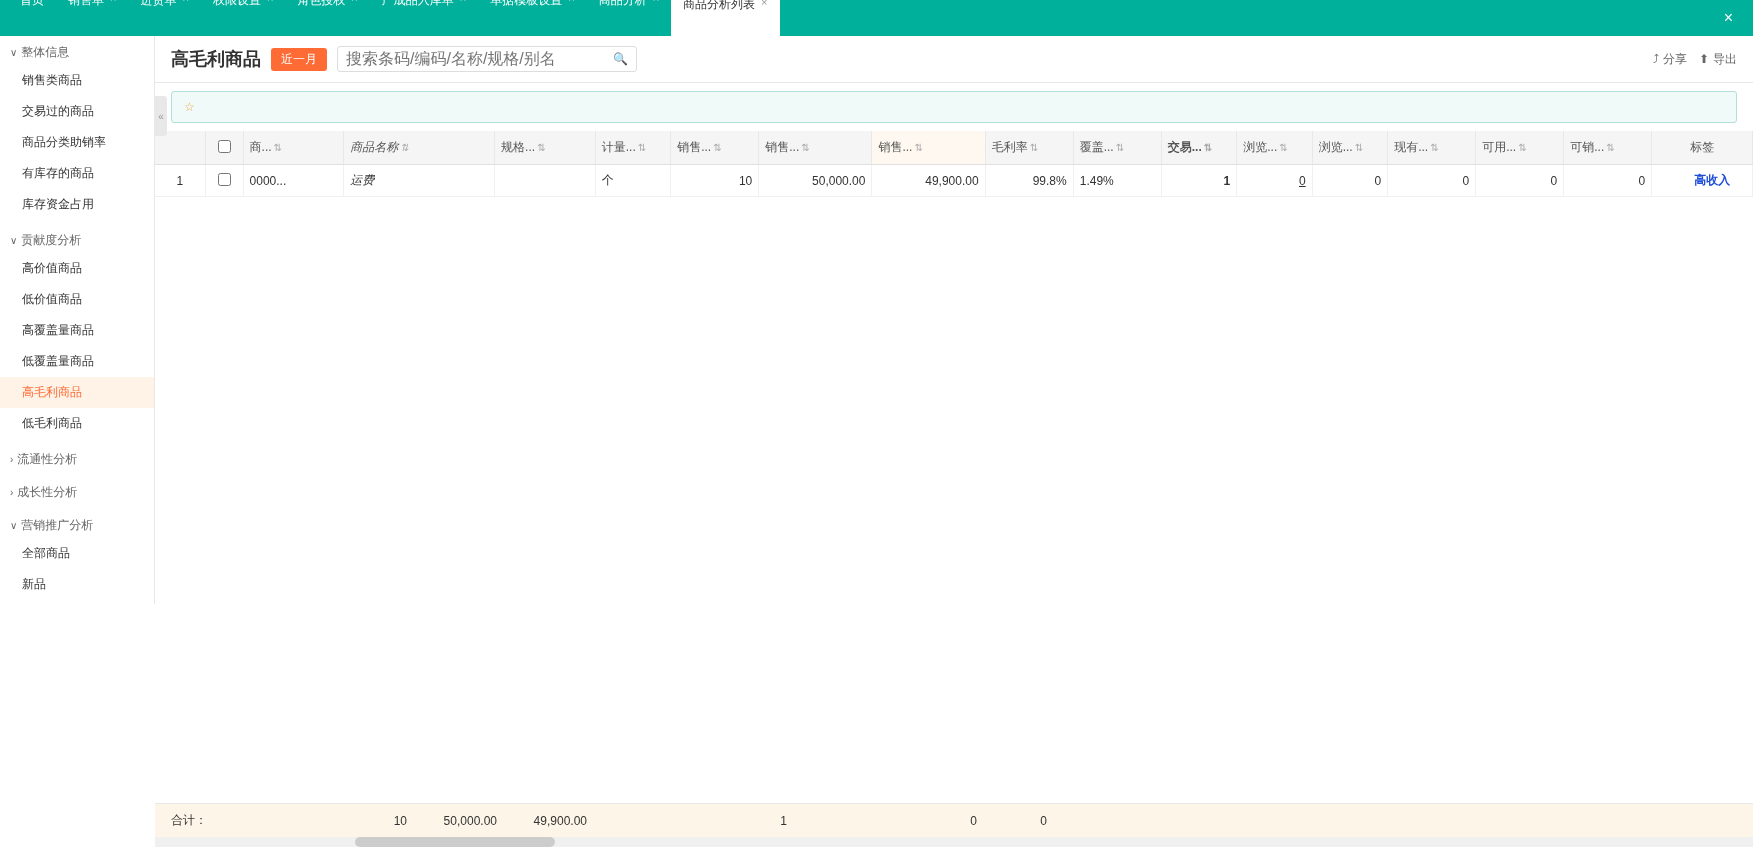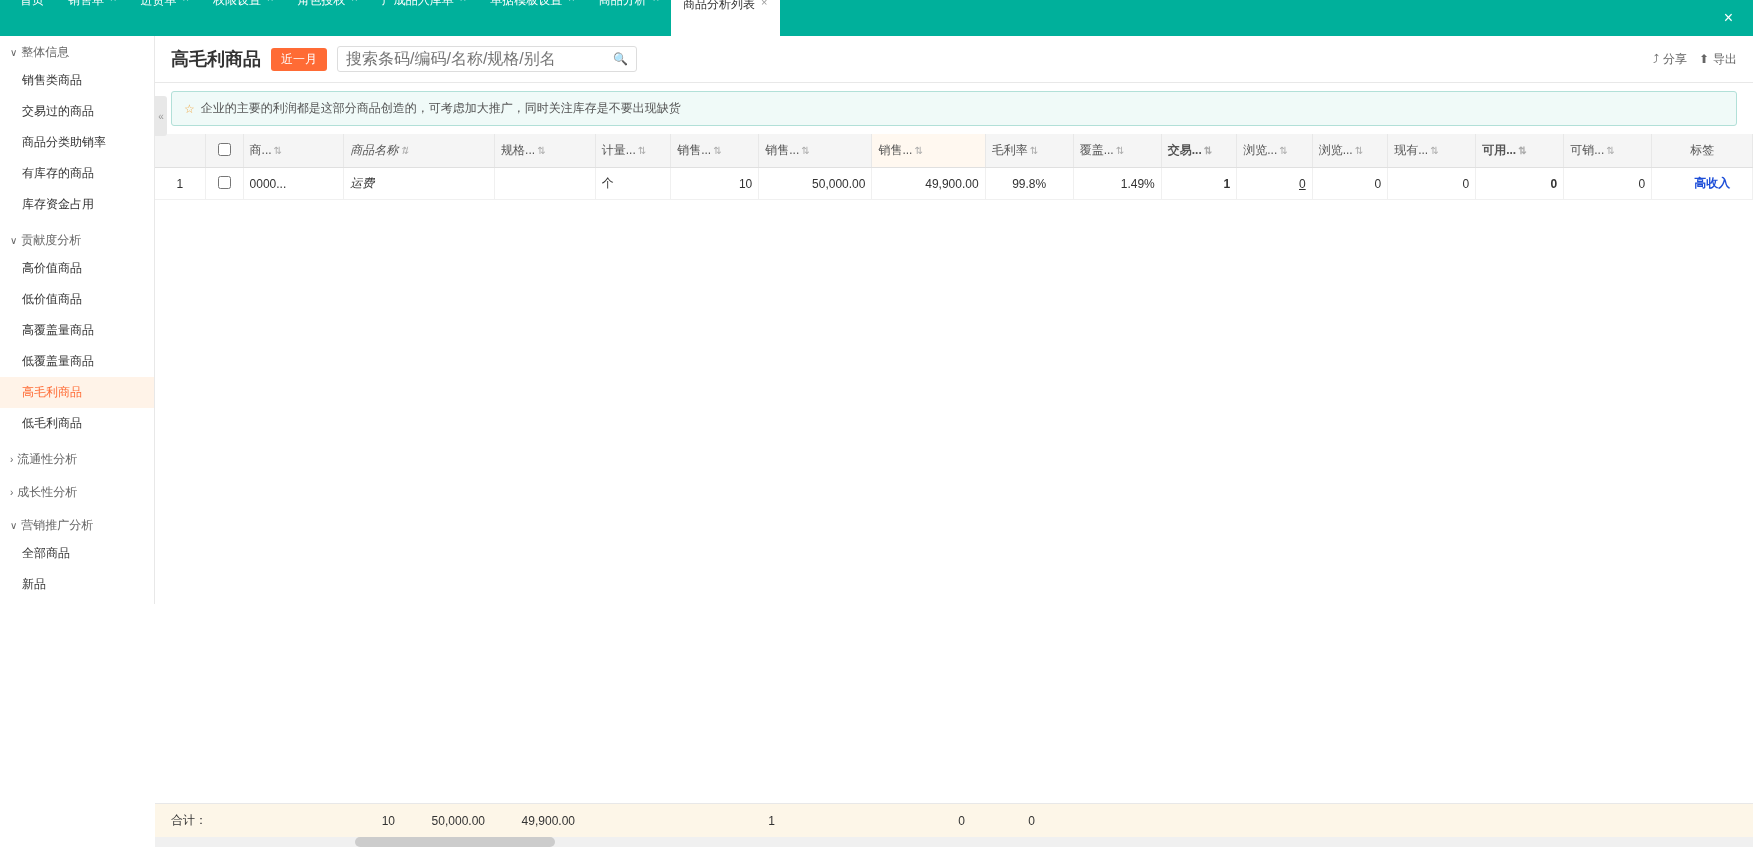--- a/index.html
+++ b/index.html
@@ -218,40 +218,40 @@
     .sort-icon { color: #aaa; font-size: 10px; }
     .col-num { width: 40px; text-align: center; }
     .col-check { width: 30px; text-align: center; }
     .col-code { width: 80px; }
     .col-name { width: 120px; font-style: italic; }
     .col-spec { width: 80px; }
     .col-unit { width: 60px; }
     .col-sales-qty { width: 70px; text-align: right; }
     .col-sales-amt { width: 90px; text-align: right; }
     .col-sales-cost { width: 90px; text-align: right; }
-    .col-gross { width: 70px; text-align: center; }
-    .col-cover { width: 70px; text-align: right; }
+    .col-gross { width: 70px; text-align: right; }
+    .col-cover { width: 70px; }
     .col-trade { width: 60px; text-align: right; font-weight: bold; }
     .col-browse1 { width: 60px; text-align: right; }
     .col-browse2 { width: 60px; text-align: right; }
     .col-stock1 { width: 70px; text-align: right; }
-    .col-stock2 { width: 70px; text-align: right; font-weight: bold; }
+    .col-stock2 { width: 70px; text-align: right; }
     .col-sellable { width: 70px; text-align: right; }
     .col-tag { width: 80px; text-align: center; }
     .tag-high { color: #1d4ed8; font-weight: bold; margin-left: 20px; }
     .underline { text-decoration: underline; }
 
     
     .footer-total {
       background: #fdf6e8;
       border-top: 1px solid #e8e8e8;
       padding: 8px 16px;
       display: flex;
       align-items: center;
-      gap: 0;
+      gap: 12px;
       flex-shrink: 0;
       font-size: 12px;
     }
     .footer-label { color: #333; width: 160px; }
     .footer-cells {
       display: flex;
       flex: 1;
       gap: 0;
     }
     .footer-cell {
@@ -420,21 +420,20 @@
         </div>
         <div class="action-btn">
           <span>⬆</span>
           <span>导出</span>
         </div>
       </div>
     </div>
 
     <div class="tip-bar">
       <span style="color:#f0ad4e;">☆</span>
-      <span>企业的主要的利润都是这部分商品创造的，可考虑加大推广，同时关注库存是不要出现缺货</span>
     </div>
 
     <div class="table-wrapper">
       <table>
         <thead>
           <tr>
             <th class="col-num"></th>
             <th class="col-check">
               <input type="checkbox" style="">
             </th>

